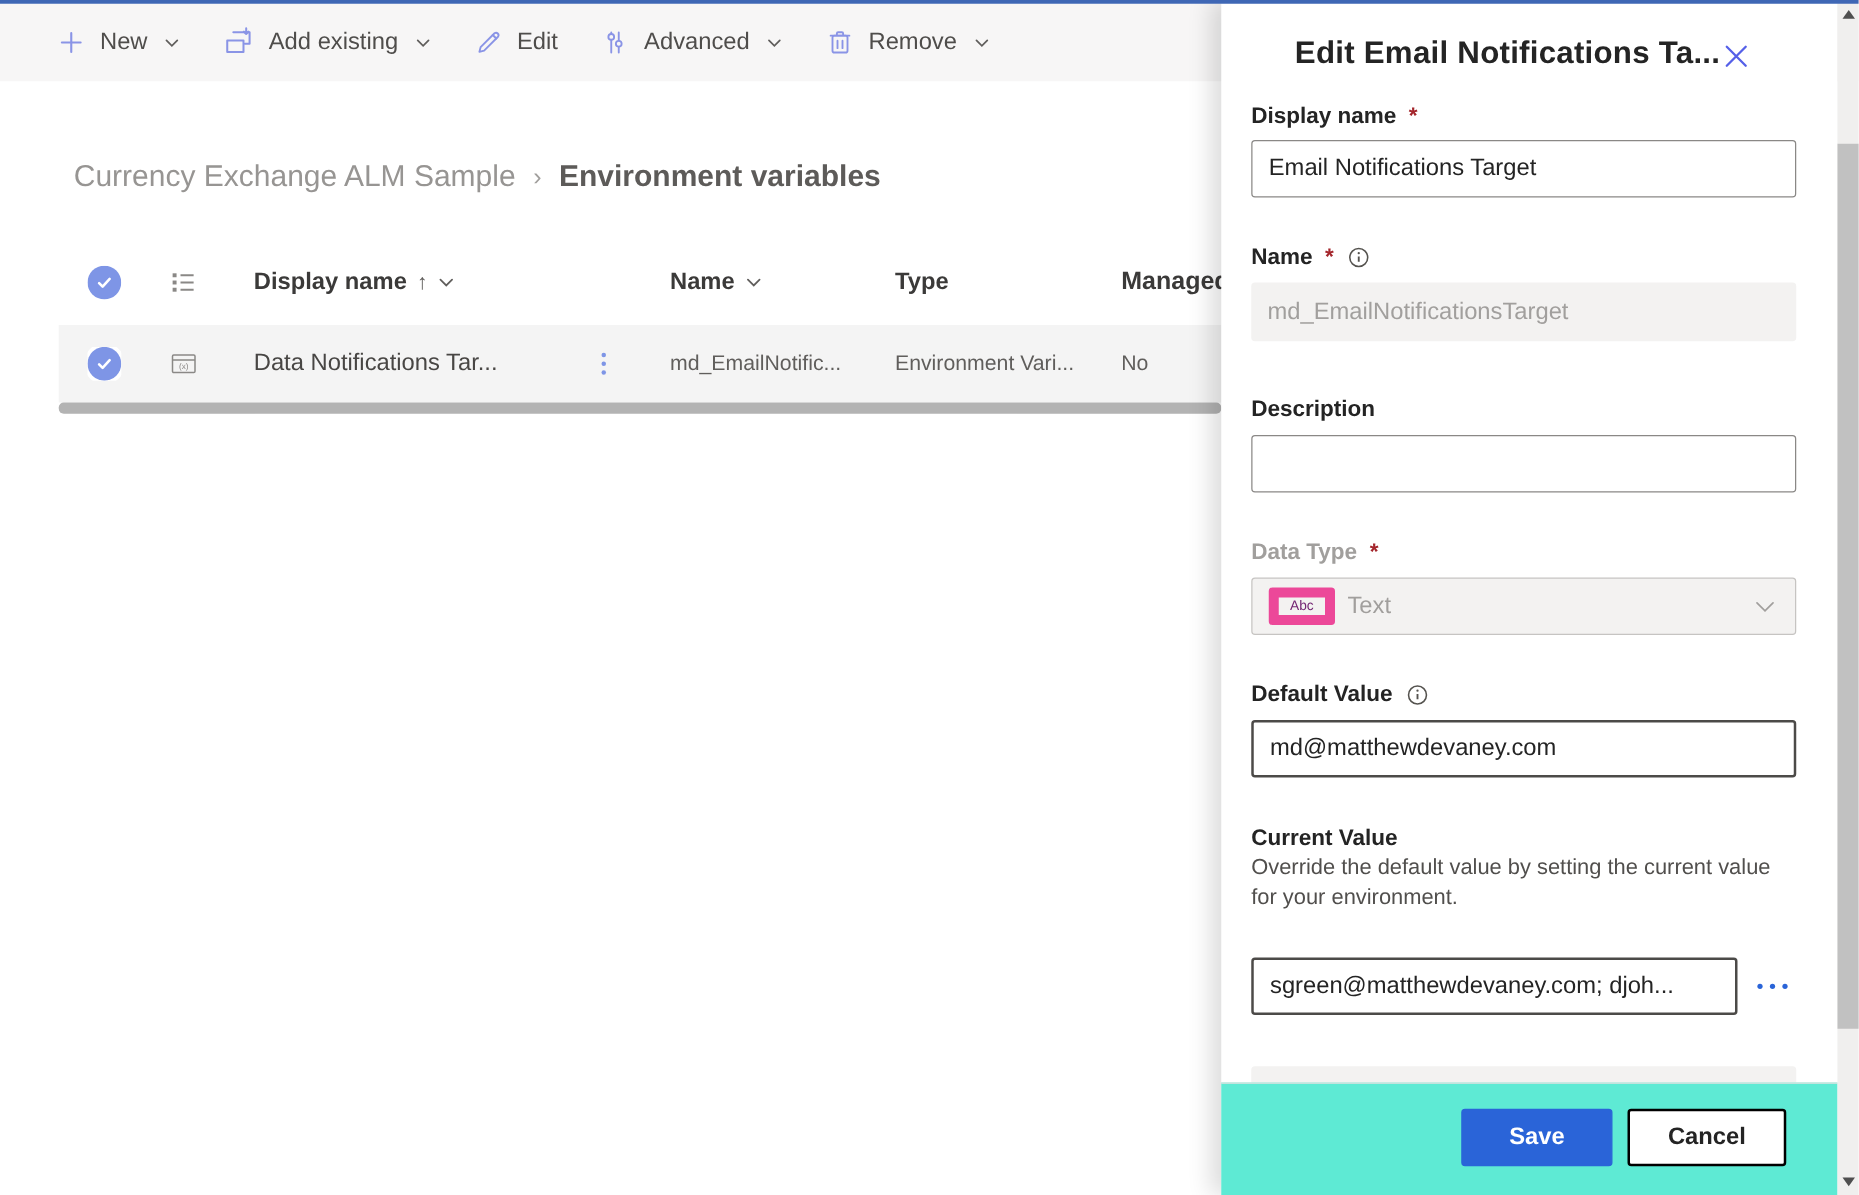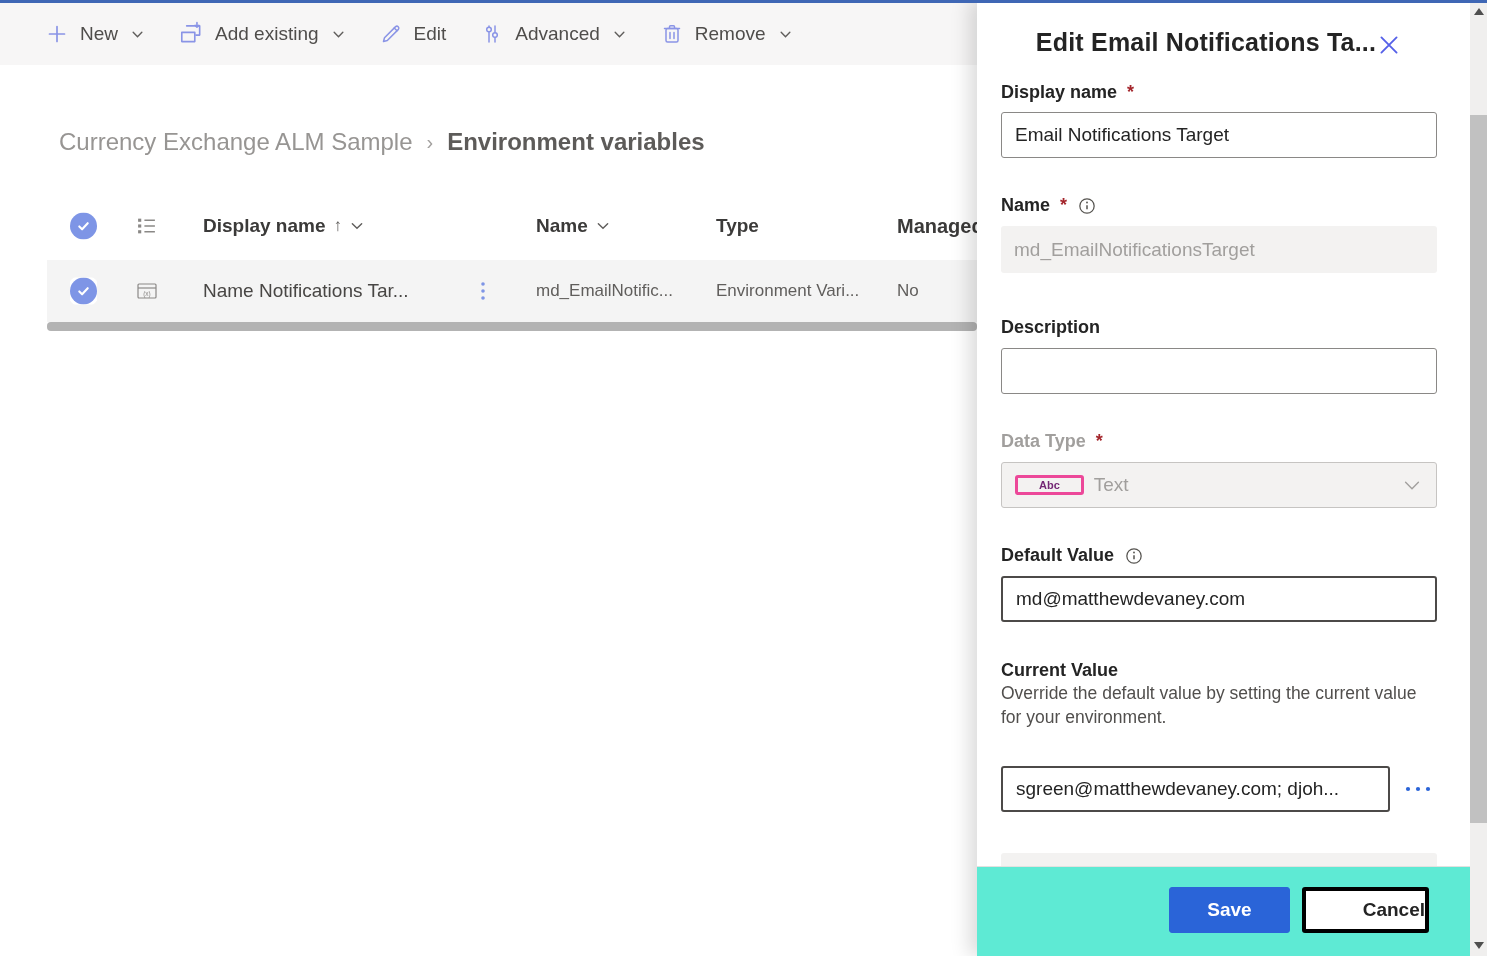--- a/index.html
+++ b/index.html
@@ -61,36 +61,36 @@
 
   .txt-input { width:436px; height:46px; border:1px solid #8a8886; border-radius:3px; background:#fff;
                font-family:"Liberation Sans", sans-serif; font-size:19px; color:#242424; padding:0 13px; outline:none; }
   .txt-input.strong { border:2px solid #4c4a48; }
   .disabled-box { width:436px; height:47px; background:#f3f2f1; border-radius:3px; display:flex;
                   align-items:center; padding:0 13px; font-size:19px; color:#a19f9d; }
   .dropdown { width:436px; height:46px; background:#f3f2f1; border:1px solid #c6c4c2; border-radius:3px;
               display:flex; align-items:center; padding:0 13px; gap:10px; }
   .dd-value { font-size:19px; color:#a19f9d; flex:1; }
   .dd-chevron { color:#a19f9d; display:flex; }
-  .abc-chip { border:3px solid #ec4899; border-radius:3px; color:#742774; font-size:11px; font-weight:700;
-              padding:1px 21px; line-height:12px; }
+  .abc-chip { border:8px solid #ec4899; border-radius:3px; color:#742774; font-size:11px; font-weight:400;
+              padding:1px 9px; line-height:12px; }
 
   .cv-help { width:436px; font-size:17.5px; line-height:24px; color:#514f4d; }
   .cv-row { margin-top:37px; display:flex; align-items:center; gap:13px; }
   .cv-row .txt-input { width:389px; }
   .ellipsis-btn { color:#2a64d8; display:flex; cursor:pointer; }
 
   .cutoff-field { position:absolute; left:24px; top:853px; width:436px; height:13px; background:#f3f2f1;
                   border-radius:3px 3px 0 0; }
   .panel-footer { position:absolute; left:0; bottom:0; width:100%; height:90px; background:#5eead4;
                   border-top:1px solid #e3e1df; }
   .btn { position:absolute; top:20px; height:46px; border-radius:3px; font-family:"Liberation Sans", sans-serif;
          font-size:19px; font-weight:700; cursor:pointer; }
   .btn-save { left:192px; width:121px; background:#2a64d8; color:#fff; border:1px solid #2a64d8; }
-  .btn-cancel { left:325px; width:127px; background:#fff; color:#242424; border:4px solid #000000; font-weight:600;text-align:right; }
+  .btn-cancel { left:325px; width:127px; background:#fff; color:#242424; border:2px solid #000000; font-weight:600; }
 
   
   .vscrollbar { position:absolute; left:1470px; top:0; width:17px; height:956px; background:#f0efee; z-index:30; }
   .vs-btn { position:absolute; left:0; width:17px; height:17px; display:flex; align-items:center; justify-content:center; cursor:pointer; }
   .vs-up { top:3px; } .vs-down { bottom:2px; }
   .tri-up { width:0; height:0; border-left:5px solid transparent; border-right:5px solid transparent; border-bottom:7px solid #4f4f4f; }
   .tri-down { width:0; height:0; border-left:5px solid transparent; border-right:5px solid transparent; border-top:7px solid #4f4f4f; }
   .vs-thumb { position:absolute; left:0; top:115px; width:17px; height:708px; background:#c1c1c1; cursor:pointer; }
 
   .mt24{margin-top:24px}.mt37{margin-top:37px}.mt38{margin-top:38px}.mt36{margin-top:44px}.mt9{margin-top:9px}.mt10{margin-top:10px}
@@ -224,21 +224,21 @@
           </svg>
       </span>
     </div>
     <div class="gcell c-icon">
       <svg width="22" height="20" viewBox="0 0 22 20" fill="none" stroke="currentColor" stroke-width="1.2">
         <rect x="2" y="3" width="18" height="14" rx="1"></rect>
           <path d="M2 7h18"></path>
         <text x="11" y="14.5" text-anchor="middle" font-size="6.5" fill="currentColor" stroke="none" font-family="Liberation Sans, sans-serif">(x)</text>
       </svg>
     </div>
-    <div class="gcell c-display">Name Notifications Tar...</div>
+    <div class="gcell c-display">Data Notifications Tar...</div>
     <div class="gcell c-dots">
       <svg width="14" height="26" viewBox="0 0 14 26" fill="currentColor">
           <circle cx="7" cy="6" r="1.8"></circle>
           <circle cx="7" cy="13" r="1.8"></circle>
           <circle cx="7" cy="20" r="1.8"></circle>
         </svg>
     </div>
     <div class="gcell c-name">md_EmailNotific...</div>
     <div class="gcell c-type">Environment Vari...</div>
     <div class="gcell c-managed">No</div>

